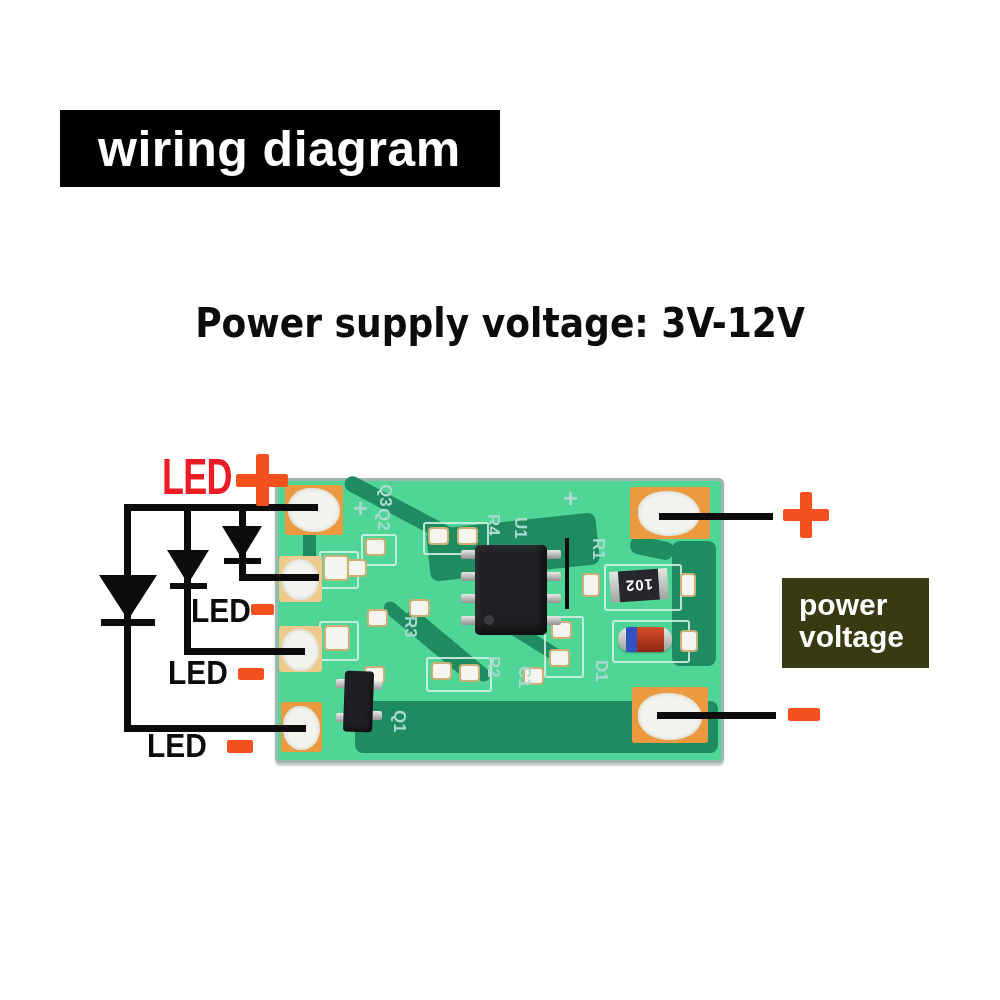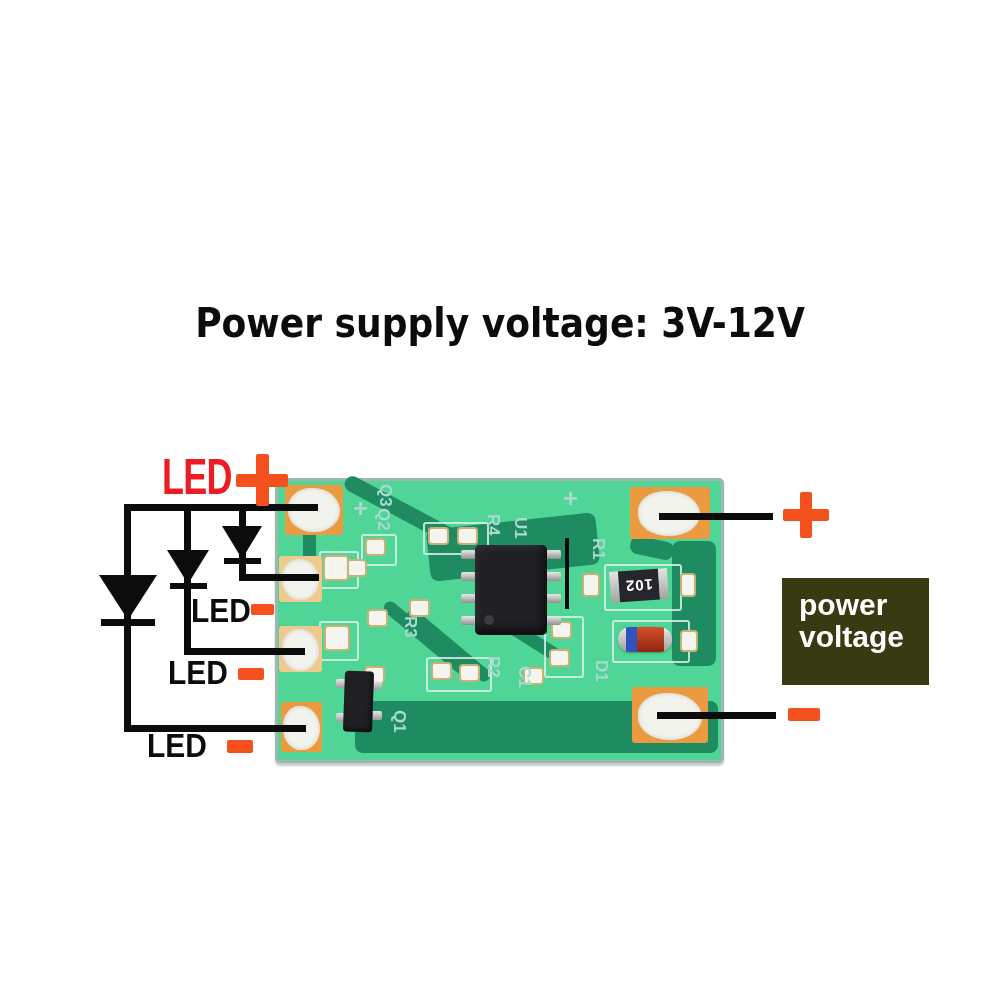--- a/index.html
+++ b/index.html
@@ -56,28 +56,31 @@
   .tri{width:0;height:0;border-style:solid;border-color:transparent;}
   .dbar{background:#0c0c0c;}
   .cbar{position:absolute;background:#f4511f;border-radius:2px;}
   .mbar{background:#f4511f;border-radius:2px;}
 
   .led-red{color:#ed1c24;font-weight:bold;font-size:50px;transform:scaleX(0.72);
            transform-origin:left top;letter-spacing:-1px;line-height:1;}
   .led-blk{color:#0c0c0c;font-weight:bold;font-size:34px;transform:scaleX(0.88);
            transform-origin:left top;line-height:1;}
 
-  .psbox{left:782px;top:578px;width:147px;height:107px;background:#383a11;color:#fff;
+  .psbox{left:782px;top:578px;width:147px;height:90px;background:#383a11;color:#fff;
          padding:11px 0 0 17px;box-sizing:border-box;font-weight:bold;font-size:30px;line-height:32px;}
 </style>
 </head>
 <body>
 
 <div class="stage">
 
+  <div class="abs banner">
+    <span>wiring diagram</span>
+  </div>
 
   <div class="abs subtitle">Power supply voltage: 3V-12V</div>
 
   <div class="abs pcb">
 
     <div class="abs trace" style="left:60px;top:22px;width:130px;height:16px;transform:rotate(28deg);"></div>
     <div class="abs trace" style="left:150px;top:40px;width:170px;height:52px;transform:rotate(-6deg);"></div>
     <div class="abs trace" style="left:394px;top:60px;width:44px;height:125px;"></div>
     <div class="abs trace" style="left:352px;top:58px;width:44px;height:18px;transform:rotate(12deg);"></div>
     <div class="abs trace" style="left:77px;top:220px;width:363px;height:52px;"></div>

